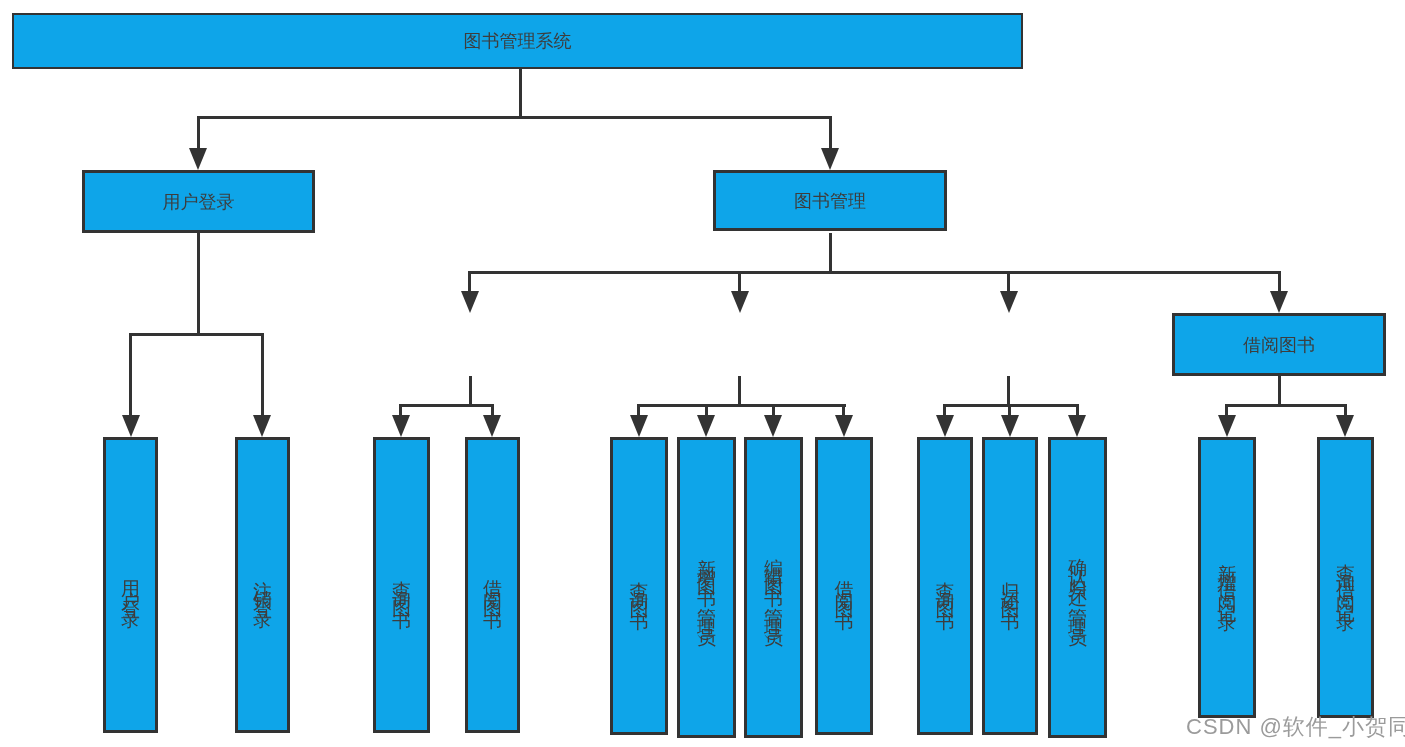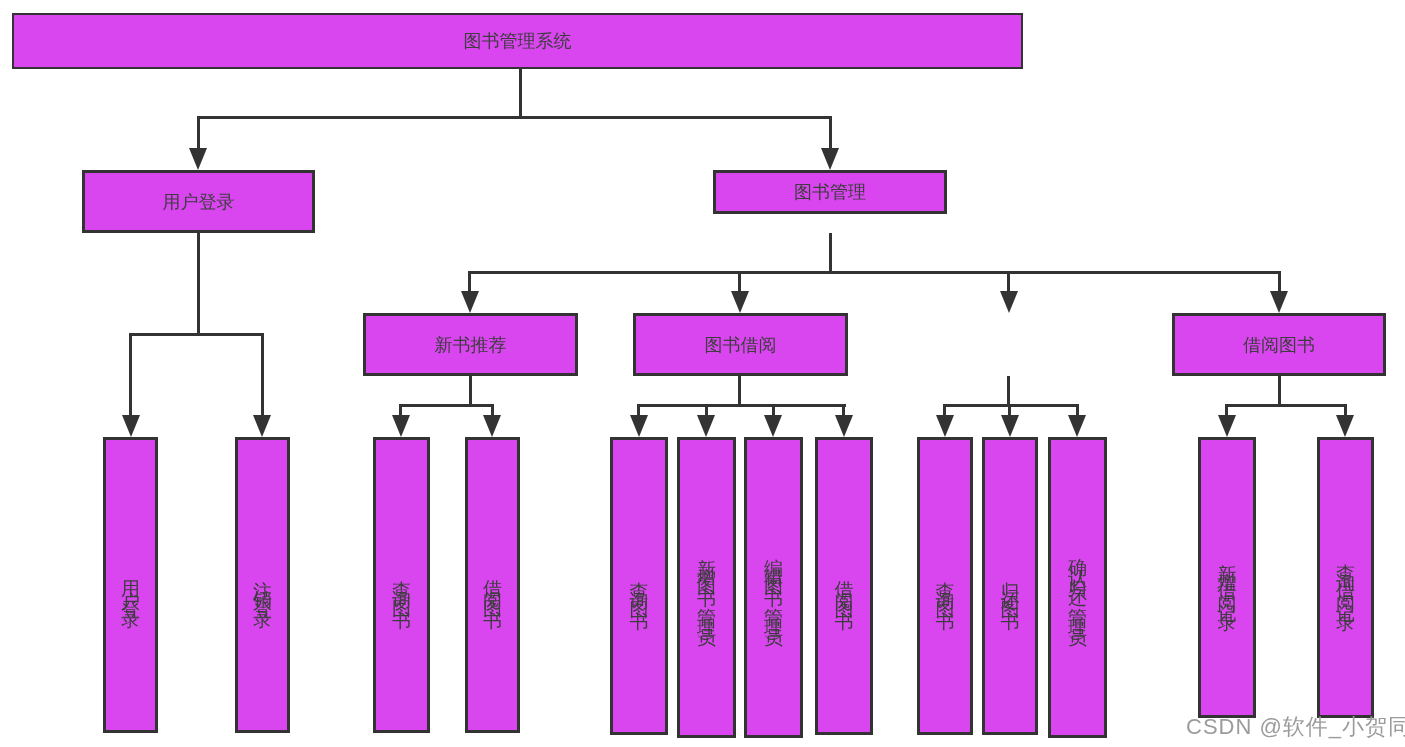--- a/index.html
+++ b/index.html
@@ -1,18 +1,18 @@
 <!DOCTYPE html>
 <html><head>
 <meta charset="utf-8">
 <style>
   html,body{margin:0;padding:0;background:#ffffff;}
   body{font-family:"Liberation Sans","DejaVu Sans",sans-serif;}
   .canvas{position:relative;width:1405px;height:747px;background:#ffffff;overflow:hidden;}
-  .box{position:absolute;box-sizing:border-box;border:3px solid #333333;background:#d946ef;
+  .box{position:absolute;box-sizing:border-box;border:3px solid #333333;background:#0ea5e9;
        display:flex;align-items:center;justify-content:center;color:#3d3d3d;}
   .box .label{font-size:18px;white-space:nowrap;}
   .box.root{border-width:2px;}
   .leaf .vtext{writing-mode:vertical-rl;text-orientation:mixed;font-size:19px;
                letter-spacing:10px;line-height:1.05;}
   .vline,.hline{position:absolute;background:#333333;}
   .vline{width:3px;}
   .hline{height:3px;}
   .arr{position:absolute;width:0;height:0;
        border-left:9px solid transparent;border-right:9px solid transparent;
@@ -25,30 +25,24 @@
 
 <div class="canvas">
 
   <div class="box root" style="left:12px;top:13px;width:1011px;height:56px;">
     <span class="label">图书管理系统</span>
   </div>
 
   <div class="box" style="left:82px;top:170px;width:233px;height:63px;">
     <span class="label">用户登录</span>
   </div>
-  <div class="box" style="left:713px;top:170px;width:234px;height:44px;font-family:Liberation Mono, monospace;">
+  <div class="box" style="left:713px;top:170px;width:234px;height:61px;font-family:Liberation Mono, monospace;">
     <span class="label">图书管理</span>
   </div>
 
-  <div class="box" style="left:363px;top:313px;width:215px;height:63px;">
-    <span class="label">新书推荐</span>
-  </div>
-  <div class="box" style="left:633px;top:313px;width:215px;height:63px;">
-    <span class="label">图书借阅</span>
-  </div>
   <div class="box" style="left:1172px;top:313px;width:214px;height:63px;">
     <span class="label">借阅图书</span>
   </div>
 
   <div class="box leaf" style="left:103px;top:437px;width:55px;height:296px;">
     <span class="vtext">用户登录</span>
   </div>
   <div class="box leaf" style="left:235px;top:437px;width:55px;height:296px;">
     <span class="vtext">注销登录</span>
   </div>

